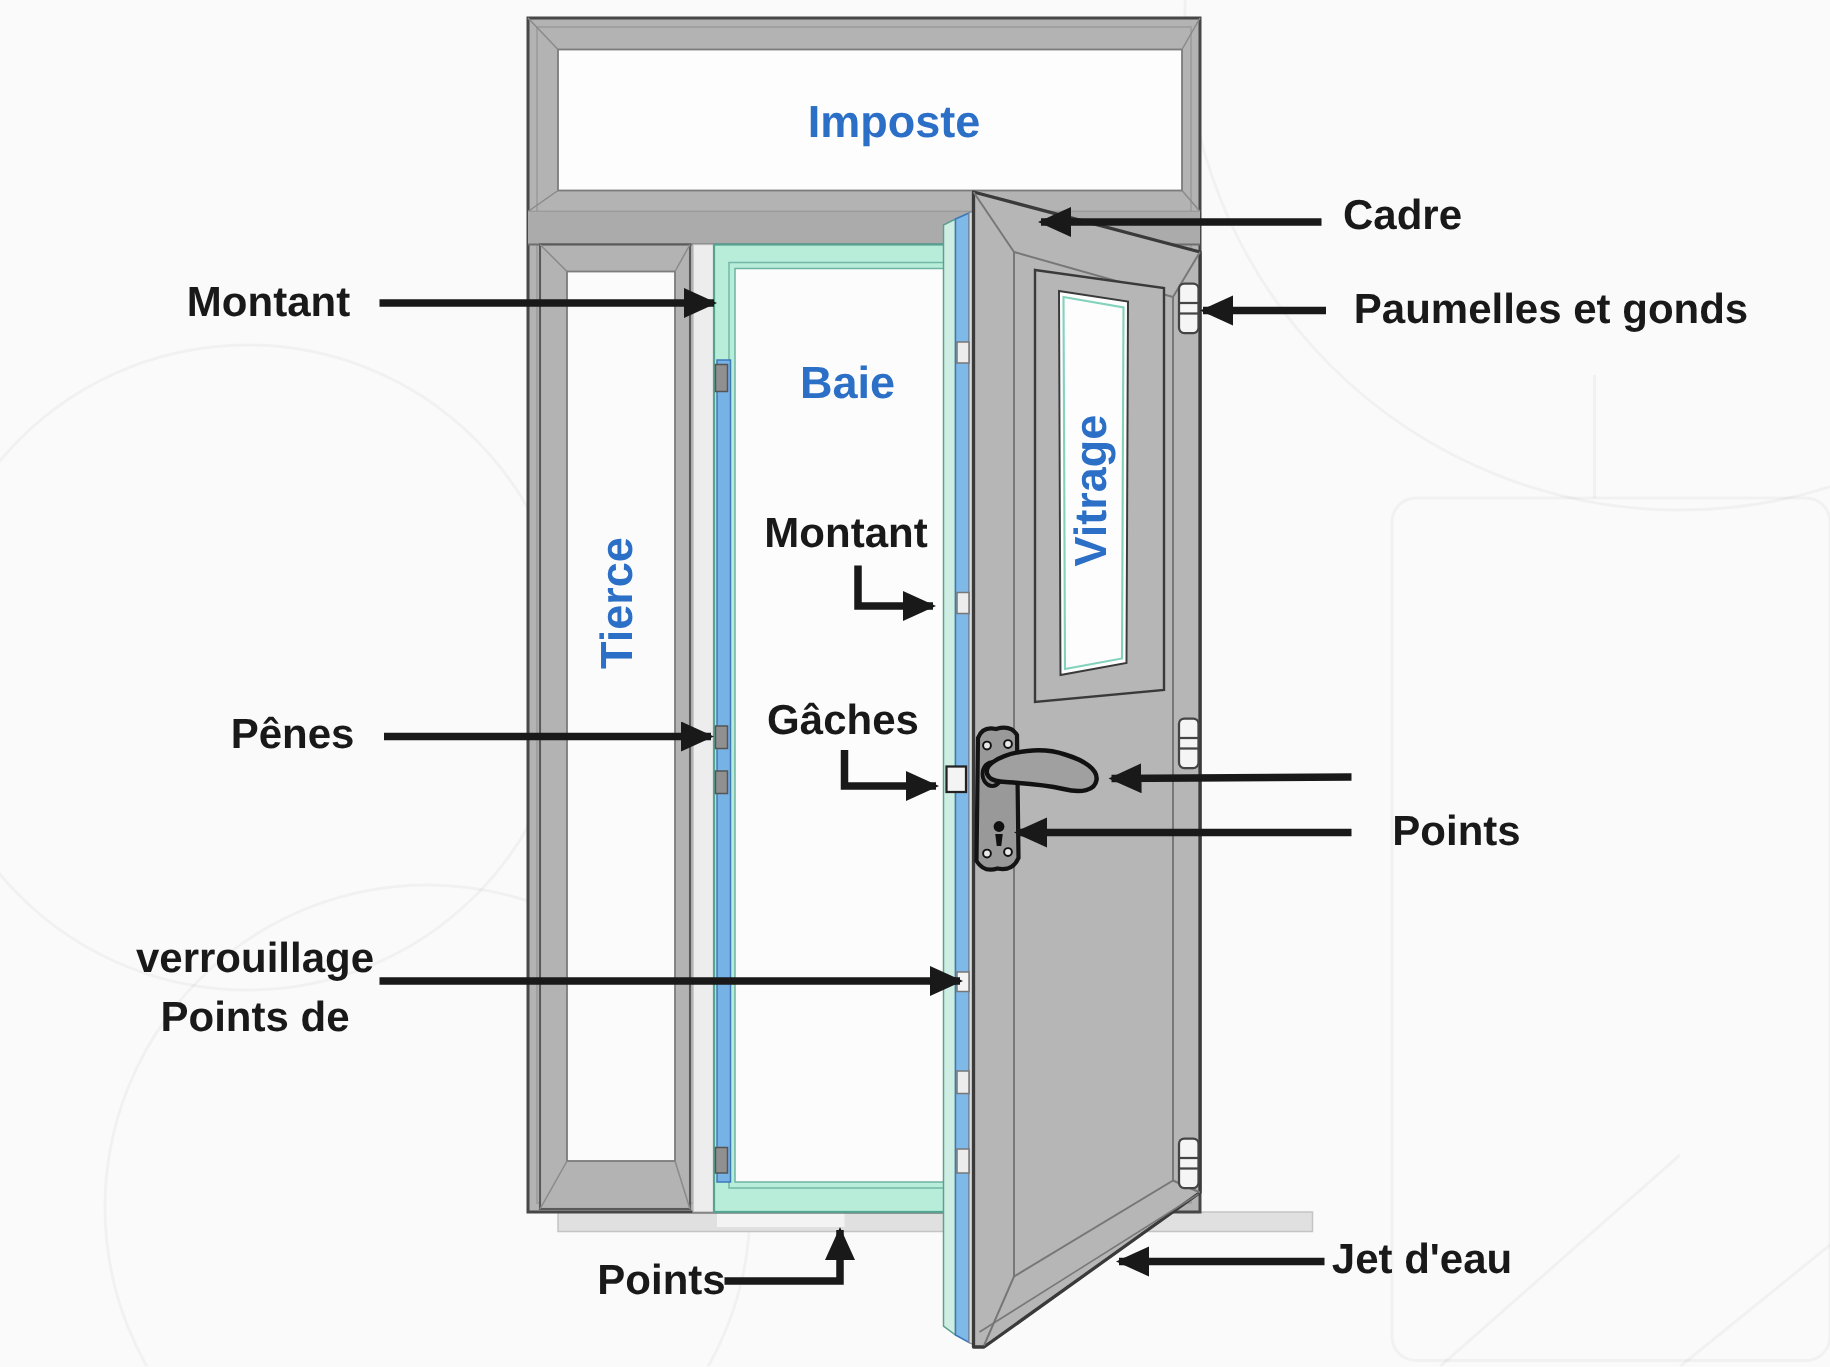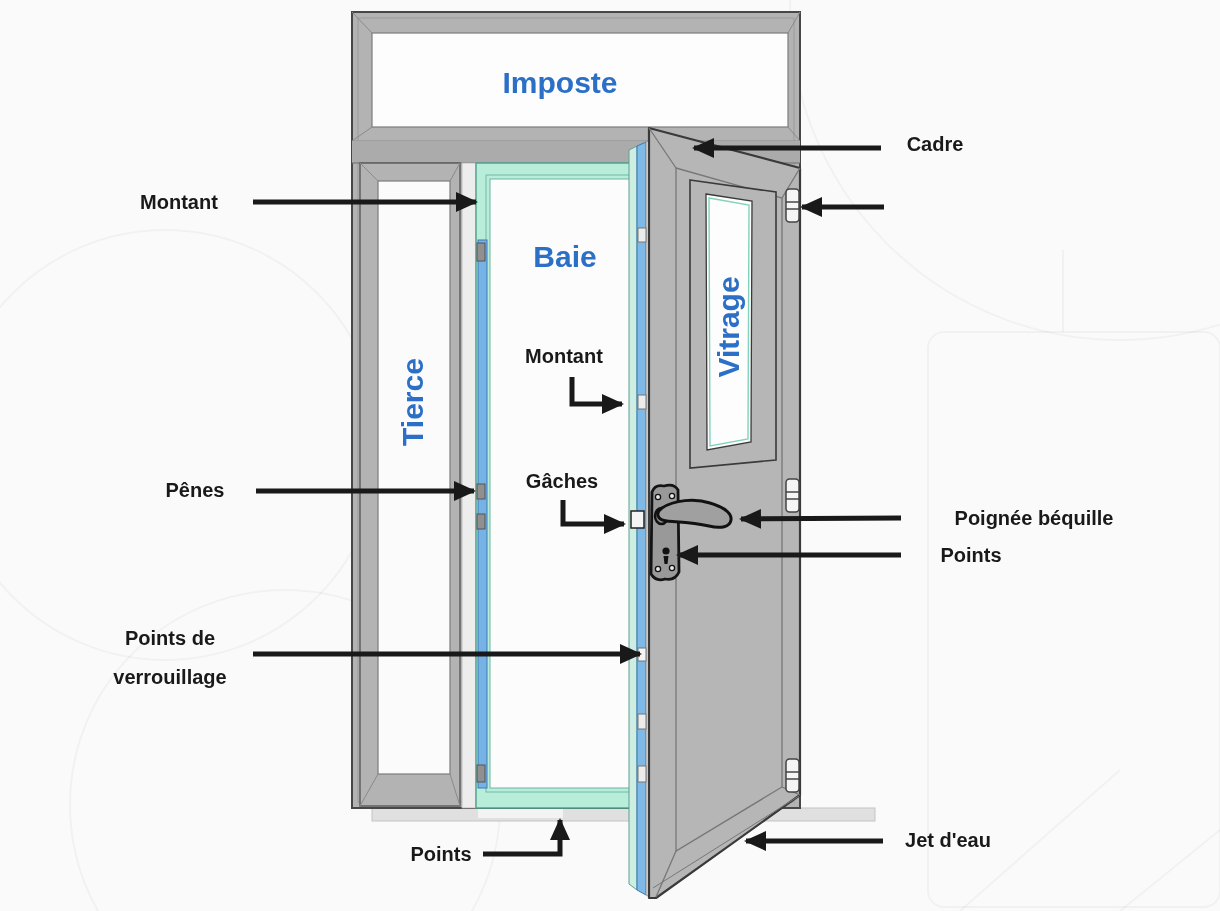--- a/index.html
+++ b/index.html
@@ -1,20 +1,20 @@
 <!DOCTYPE html>
 <html><head>
 <meta charset="utf-8">
 <style>
   html,body{margin:0;padding:0;background:#fafafa;}
   #stage{position:relative;width:1220px;height:911px;background:#fafafa;overflow:hidden;
          font-family:"Liberation Sans",sans-serif;}
   #drawing{position:absolute;left:0;top:0;}
   .lbl{position:absolute;transform:translate(-50%,-50%);white-space:nowrap;
-       font-weight:700;color:#191919;font-size:20px;line-height:1.1;}
+       font-weight:700;color:#191919;font-size:28px;line-height:1.1;}
   .lbl.blue{color:#2b6fc7;font-size:30px;}
   .lbl.rot{transform:translate(-50%,-50%) rotate(-90deg);}
   .lbl.multi{text-align:center;line-height:39px;}
 </style>
 </head>
 <body>
 
 <div id="stage">
 
   <svg id="drawing" width="1220" height="911" viewBox="0 0 1220 911">
@@ -136,32 +136,32 @@
       <path d="M572,377 L572,404 L622,404" marker-end="url(#ah)"></path>
       <path d="M563,500 L563,524 L624,524" marker-end="url(#ah)"></path>
       <line x1="901" y1="518" x2="741" y2="519" marker-end="url(#ah)"></line>
       <line x1="901" y1="555" x2="678" y2="555" marker-end="url(#ah)"></line>
       <line x1="253" y1="654" x2="640" y2="654" marker-end="url(#ah)"></line>
       <path d="M483,854 L560,854 L560,820" marker-end="url(#ah)"></path>
       <line x1="883" y1="841" x2="746" y2="841" marker-end="url(#ah)"></line>
     </g>
   </svg>
 
-  <div class="lbl blue" style="left:560px;top:82px">Imposte</div>
+  <div class="lbl blue" style="left:596px;top:82px">Imposte</div>
   <div class="lbl blue" style="left:565px;top:256px">Baie</div>
   <div class="lbl blue rot" style="left:412px;top:402px">Tierce</div>
   <div class="lbl blue rot" style="left:728px;top:327px">Vitrage</div>
 
   <div class="lbl" style="left:179px;top:202px">Montant</div>
   <div class="lbl" style="left:935px;top:144px">Cadre</div>
+  <div class="lbl" style="left:1034px;top:207px">Paumelles et gonds</div>
   <div class="lbl" style="left:195px;top:490px">Pênes</div>
   <div class="lbl" style="left:564px;top:356px">Montant</div>
   <div class="lbl" style="left:562px;top:481px">Gâches</div>
-  <div class="lbl" style="left:1034px;top:518px">Poignée béquille</div>
   <div class="lbl" style="left:971px;top:555px">Points</div>
   <div class="lbl multi" style="left:170px;top:658px">
+    <div>verrouillage</div>
     <div>Points de</div>
-    <div>verrouillage</div>
   </div>
   <div class="lbl" style="left:441px;top:854px">Points</div>
   <div class="lbl" style="left:948px;top:840px">Jet d'eau</div>
 
 </div>
 
 </body></html>

